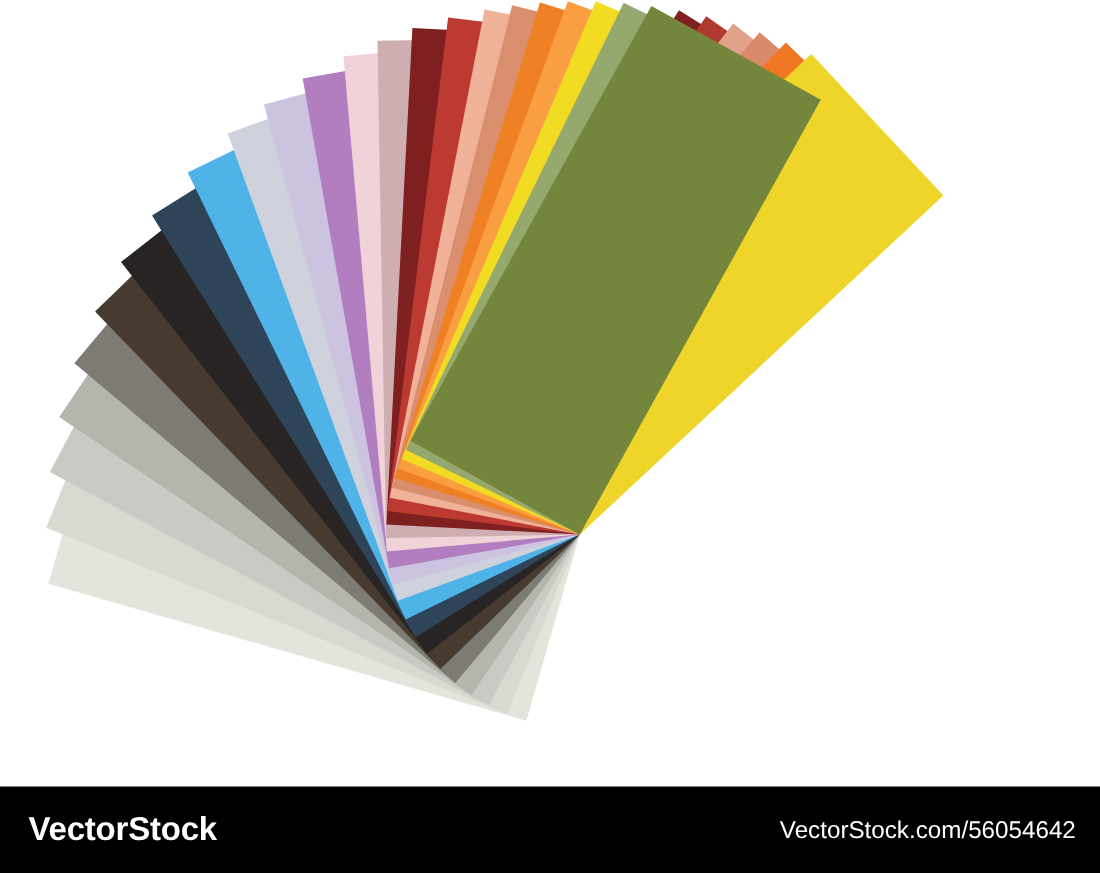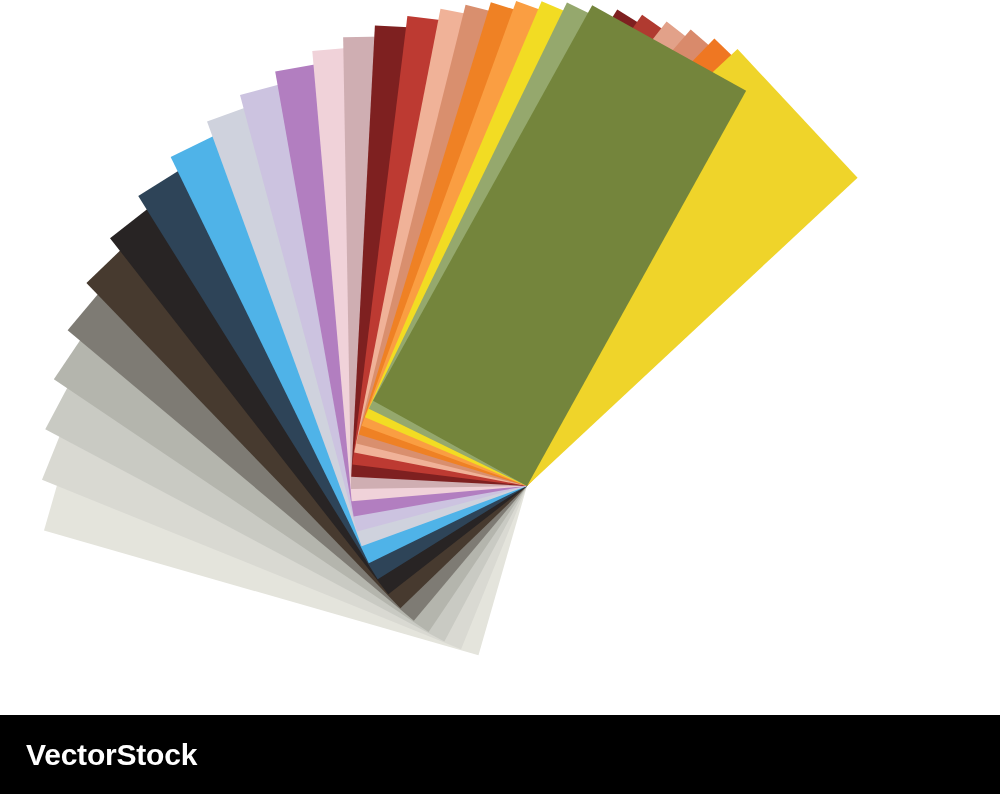--- a/index.html
+++ b/index.html
@@ -161,15 +161,16 @@
           </g>
           <g transform="translate(527,486) rotate(29)">
             <rect x="-176" y="-452" width="176" height="452" fill="#74853c"></rect>
           </g>
         </g>
     </svg>
   </div>
 
   <div id="footer-bar">
     <span id="footer-brand">VectorStock</span>
+    <span id="footer-url">VectorStock.com/56054642</span>
   </div>
 
 </div>
 
 </body></html>

